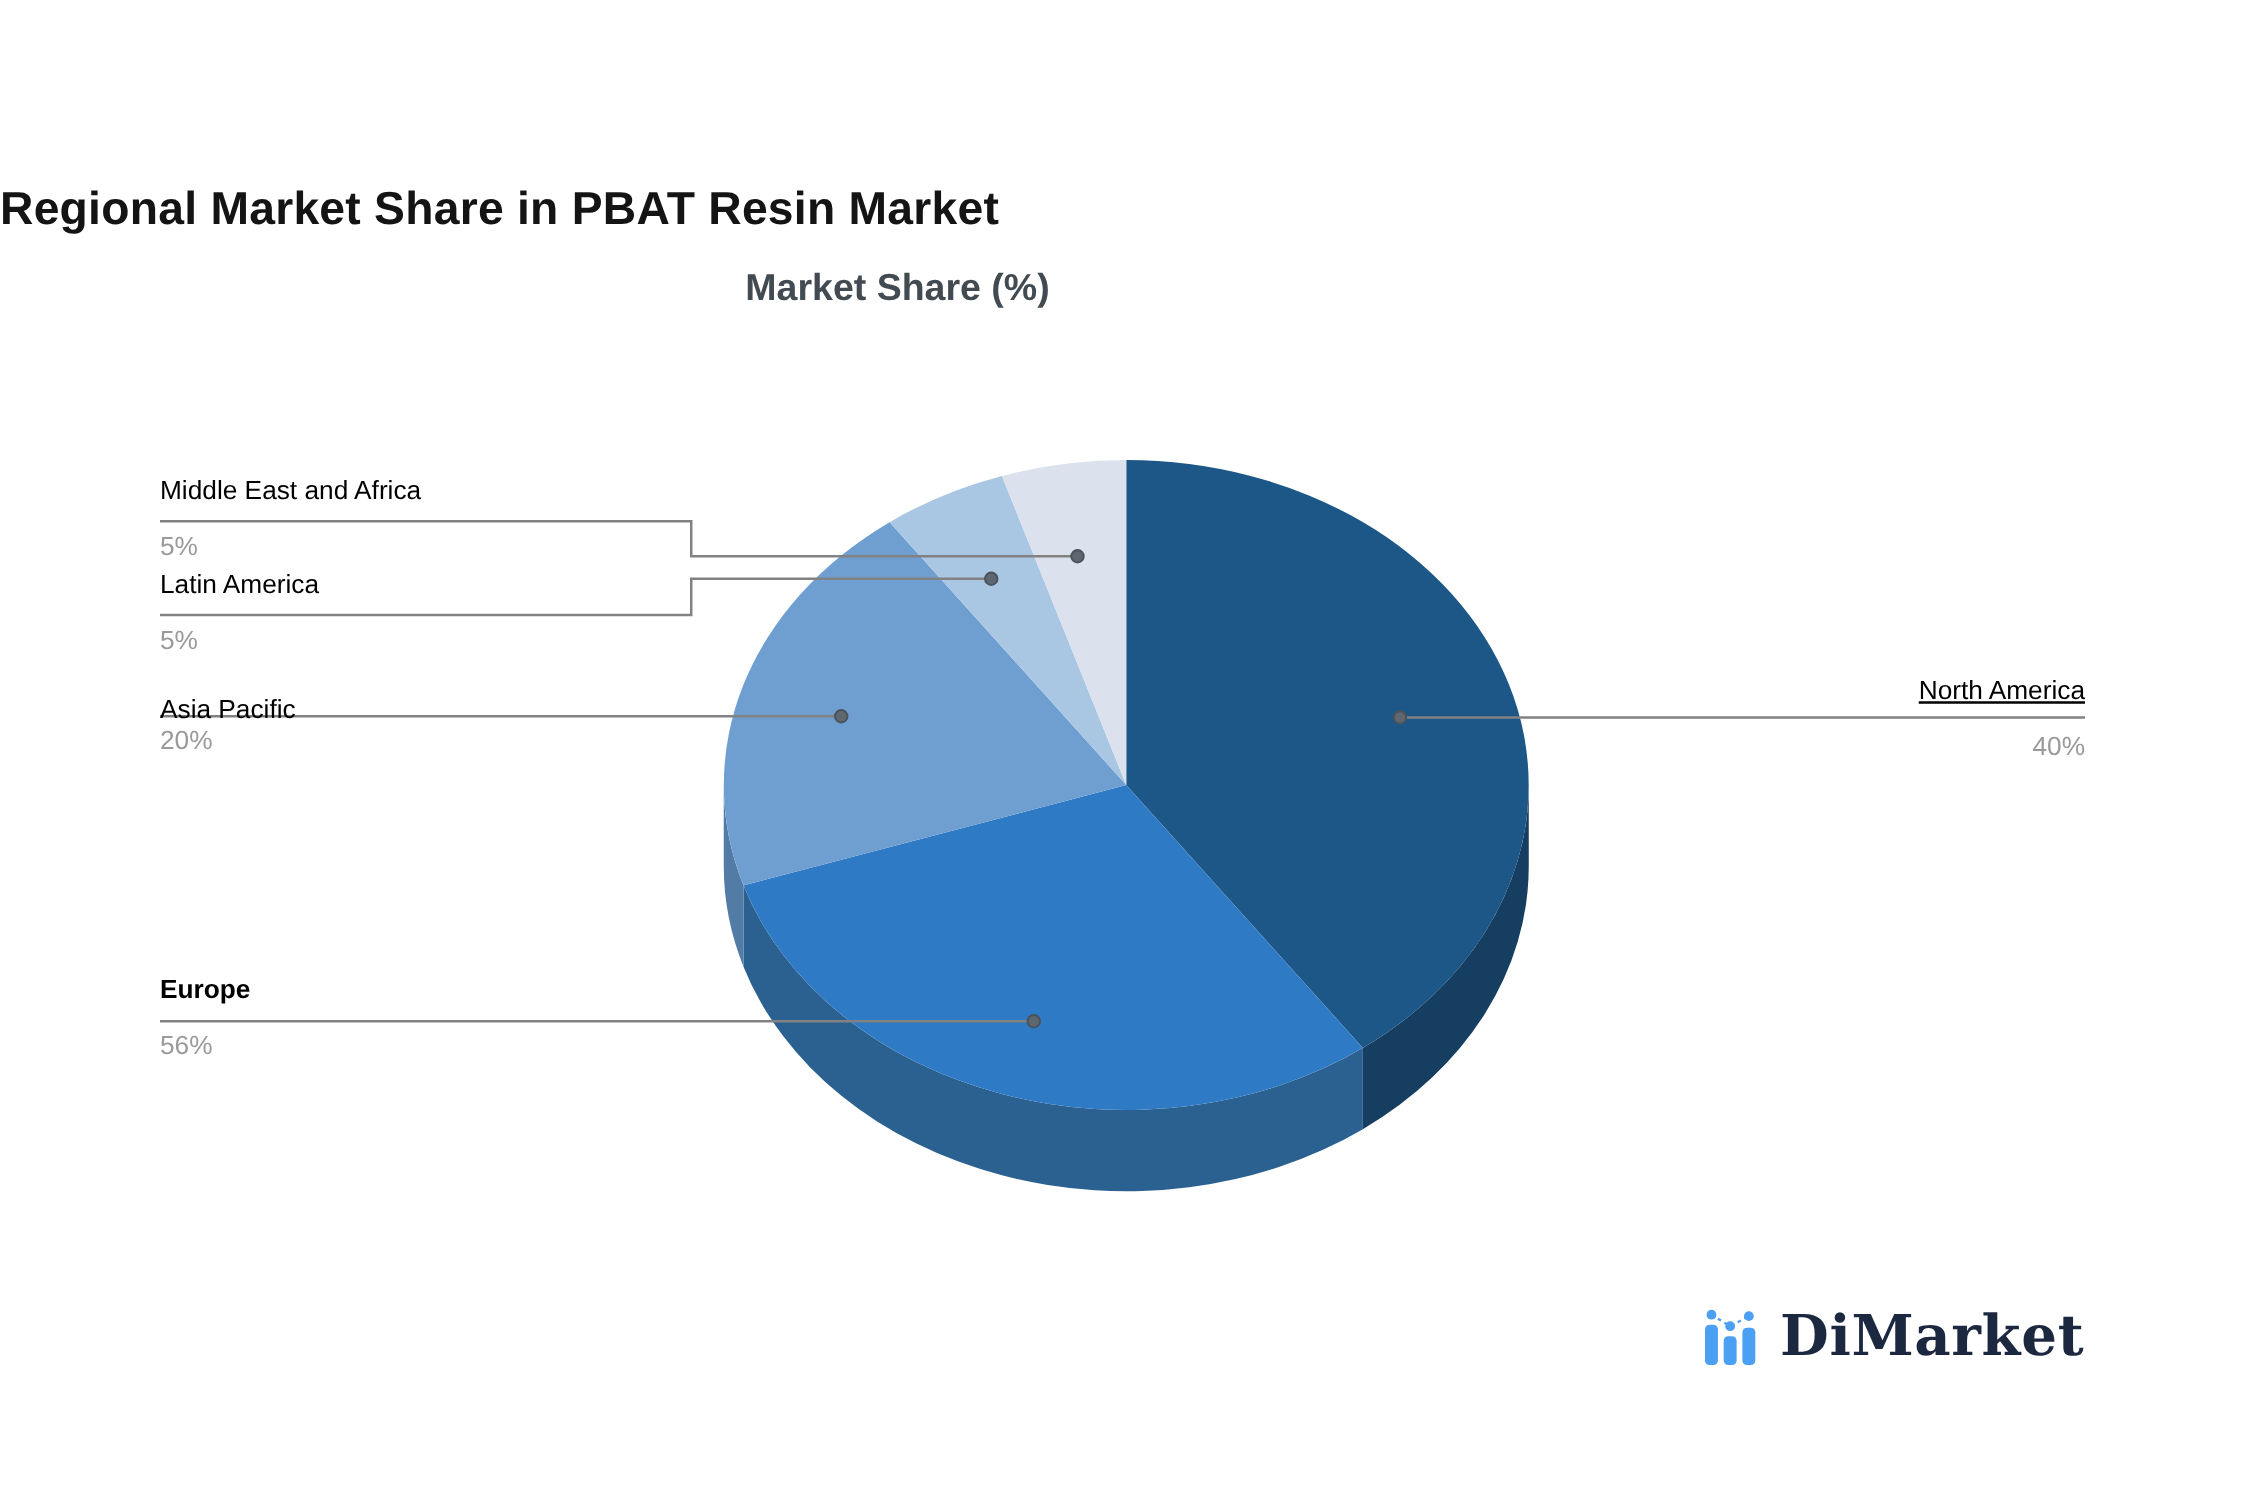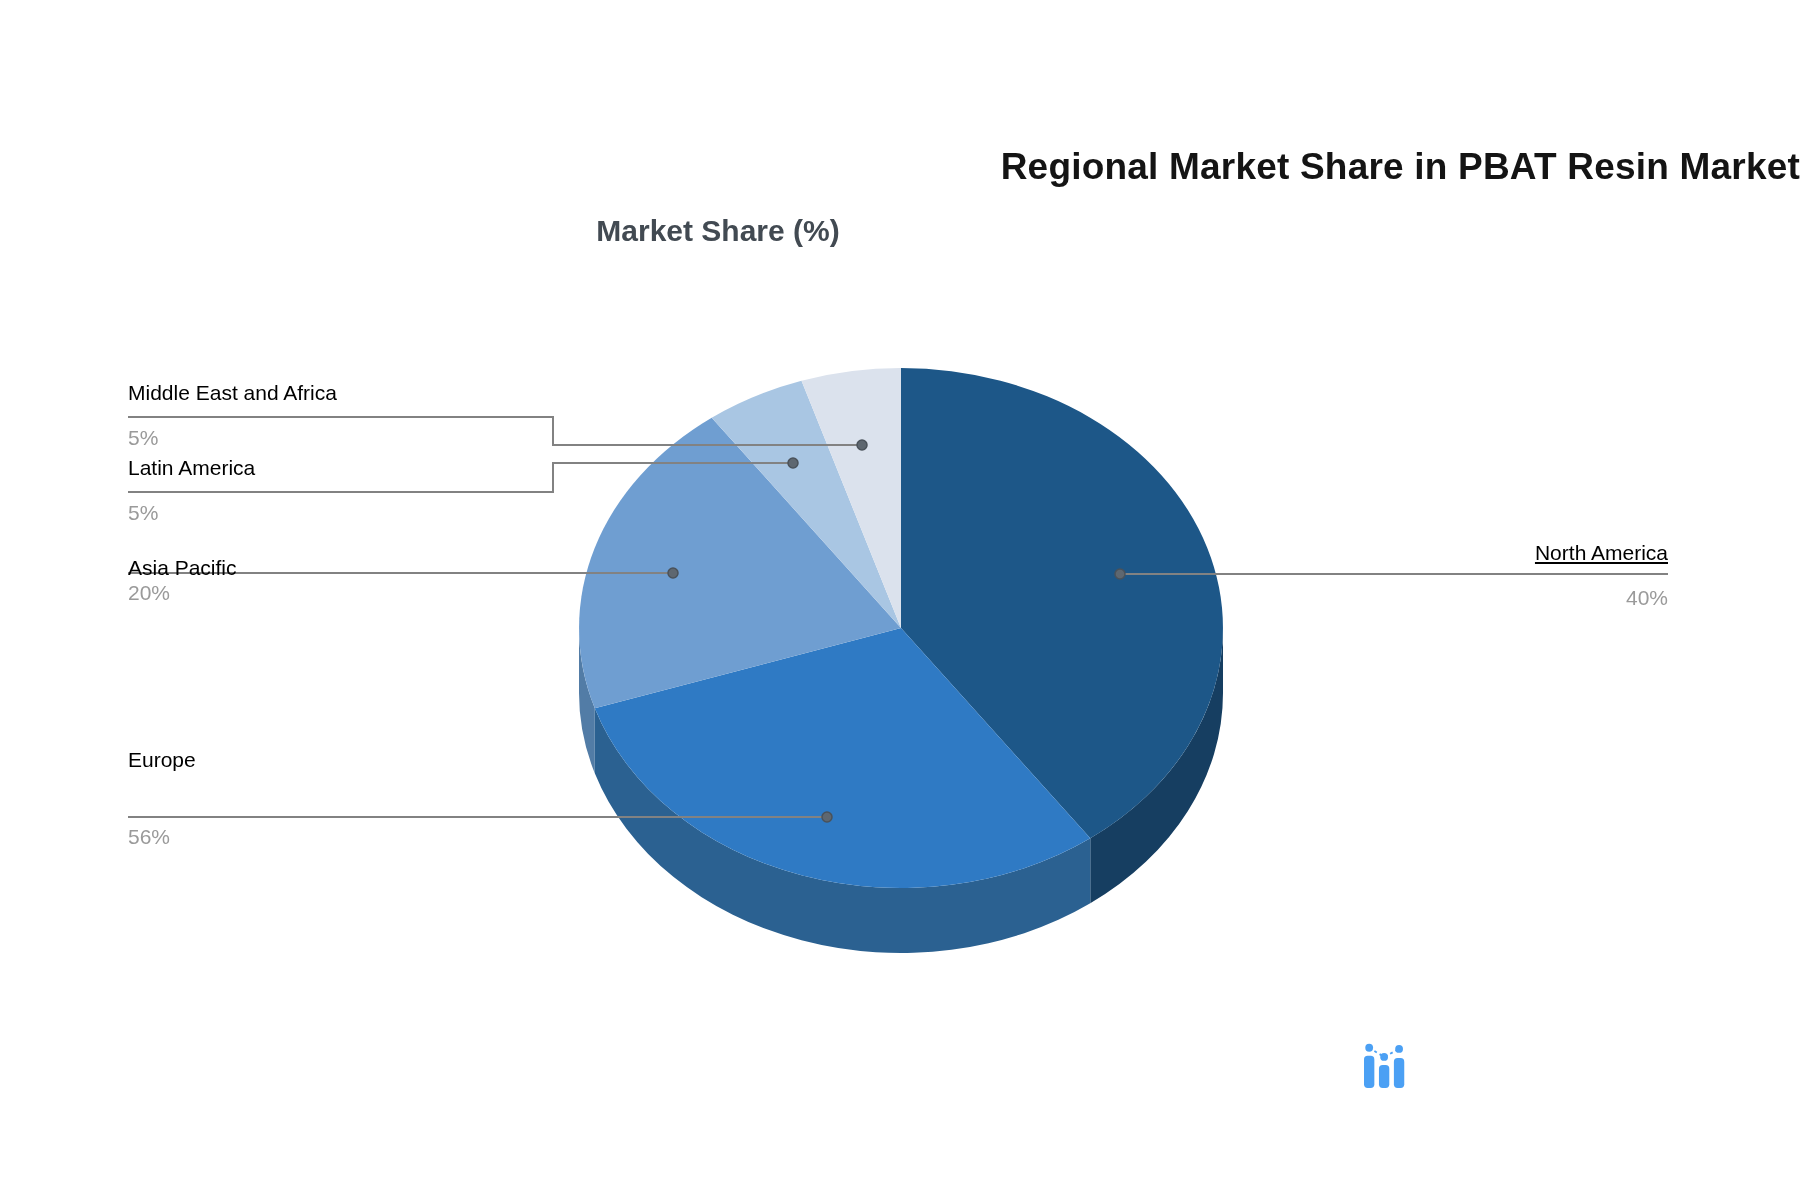--- a/index.html
+++ b/index.html
@@ -1,18 +1,18 @@
 <!DOCTYPE html>
 <html><head>
 <meta charset="utf-8">
 <style>
   html,body{margin:0;padding:0;background:#ffffff;}
   .canvas{position:relative;width:1800px;height:1196px;background:#ffffff;overflow:hidden;
           font-family:"Liberation Sans",sans-serif;}
-  .title{position:absolute;left:0;top:146px;width:1800px;text-align:right;
+  .title{position:absolute;left:0;top:146px;width:1800px;text-align:left;
          font-size:37px;font-weight:bold;color:#141414;letter-spacing:0.2px;}
   .subtitle{position:absolute;left:0;top:214px;width:1436px;text-align:center;
             font-size:30px;font-weight:bold;color:#424a52;}
   svg.layer{position:absolute;left:0;top:0;}
   .lbl{position:absolute;font-size:21px;color:#000000;white-space:nowrap;}
   .pct{position:absolute;font-size:21px;color:#9a9a9a;white-space:nowrap;}
   .right-align{text-align:right;}
   .logo{position:absolute;left:1364px;top:1042px;display:flex;align-items:center;gap:14px;}
   .logo-text{font-family:"DejaVu Serif","Liberation Serif",serif;font-weight:bold;
              font-size:45px;color:#1b2840;letter-spacing:0.5px;}
@@ -54,35 +54,36 @@
 
   <div class="lbl" style="left:128px;top:381px;">Middle East and Africa</div>
   <div class="pct" style="left:128px;top:426px;">5%</div>
 
   <div class="lbl" style="left:128px;top:456px;">Latin America</div>
   <div class="pct" style="left:128px;top:501px;">5%</div>
 
   <div class="lbl" style="left:128px;top:556px;">Asia Pacific</div>
   <div class="pct" style="left:128px;top:581px;">20%</div>
 
-  <div class="lbl" style="left:128px;top:748px;">Europe</div>
+  <div class="lbl" style="left:128px;top:780px;font-weight:bold;">Europe</div>
   <div class="pct" style="left:128px;top:825px;">56%</div>
 
   <div class="lbl right-align" style="right:132px;top:541px;text-decoration:underline;">North America</div>
   <div class="pct right-align" style="right:132px;top:586px;">40%</div>
 
   <div class="logo">
     <svg width="46" height="46" viewBox="0 0 40 40">
       <g stroke="#4BA0F4" stroke-width="1.6" stroke-dasharray="2.5,2.8" fill="none">
         <path d="M4.5 5 L17.5 13 L30.5 6"></path>
       </g>
       <g fill="#4BA0F4">
         <circle cx="4.5" cy="5" r="3.4"></circle>
         <circle cx="17.5" cy="13" r="3.4"></circle>
         <circle cx="30.5" cy="6" r="3.4"></circle>
         <rect x="0" y="12" width="9" height="28" rx="3.2"></rect>
         <rect x="13" y="20" width="9" height="20" rx="3.2"></rect>
         <rect x="26" y="14" width="9" height="26" rx="3.2"></rect>
       </g>
     </svg>
+    <span class="logo-text">DiMarket</span>
   </div>
 
 </div>
 
 </body></html>

